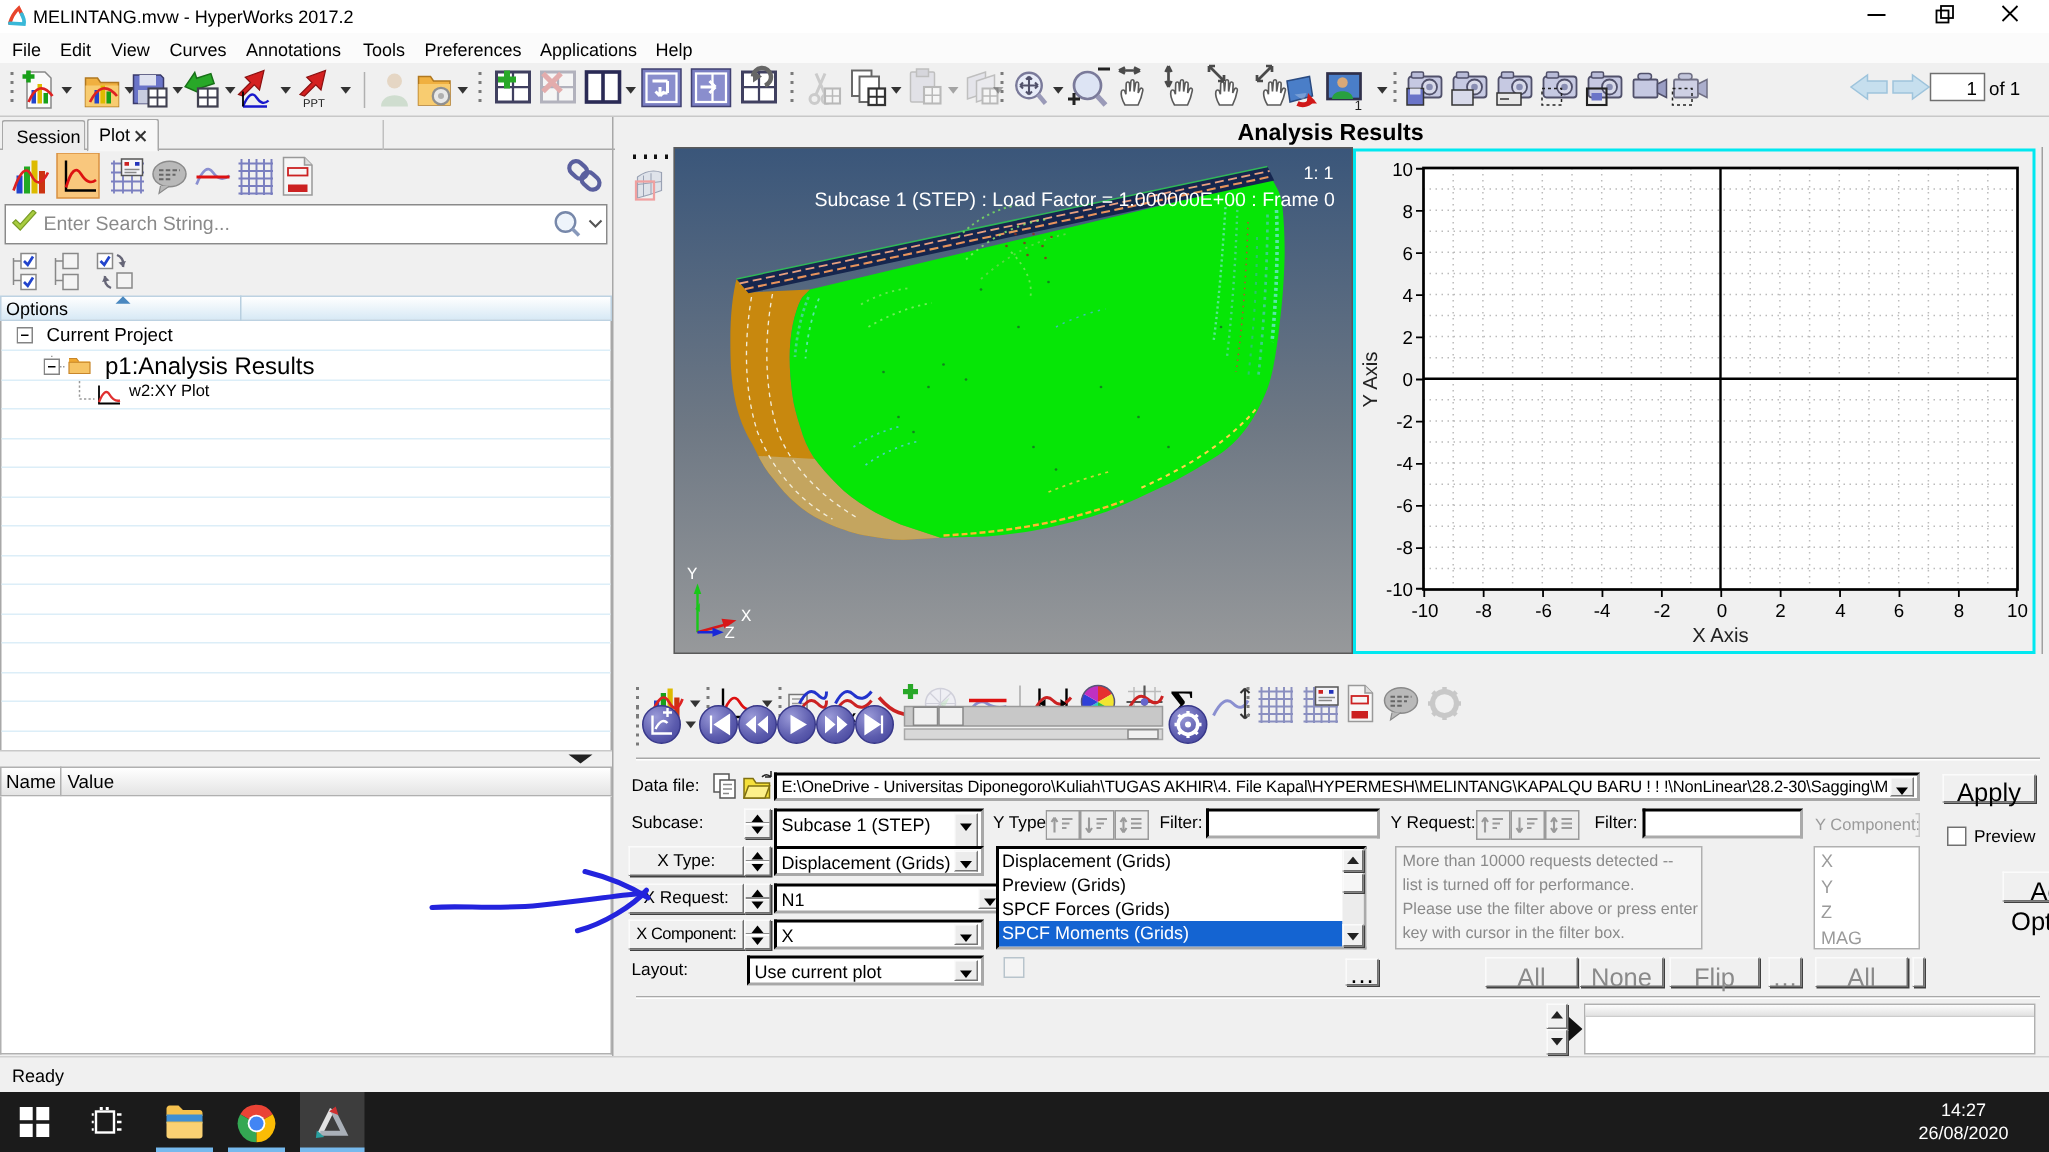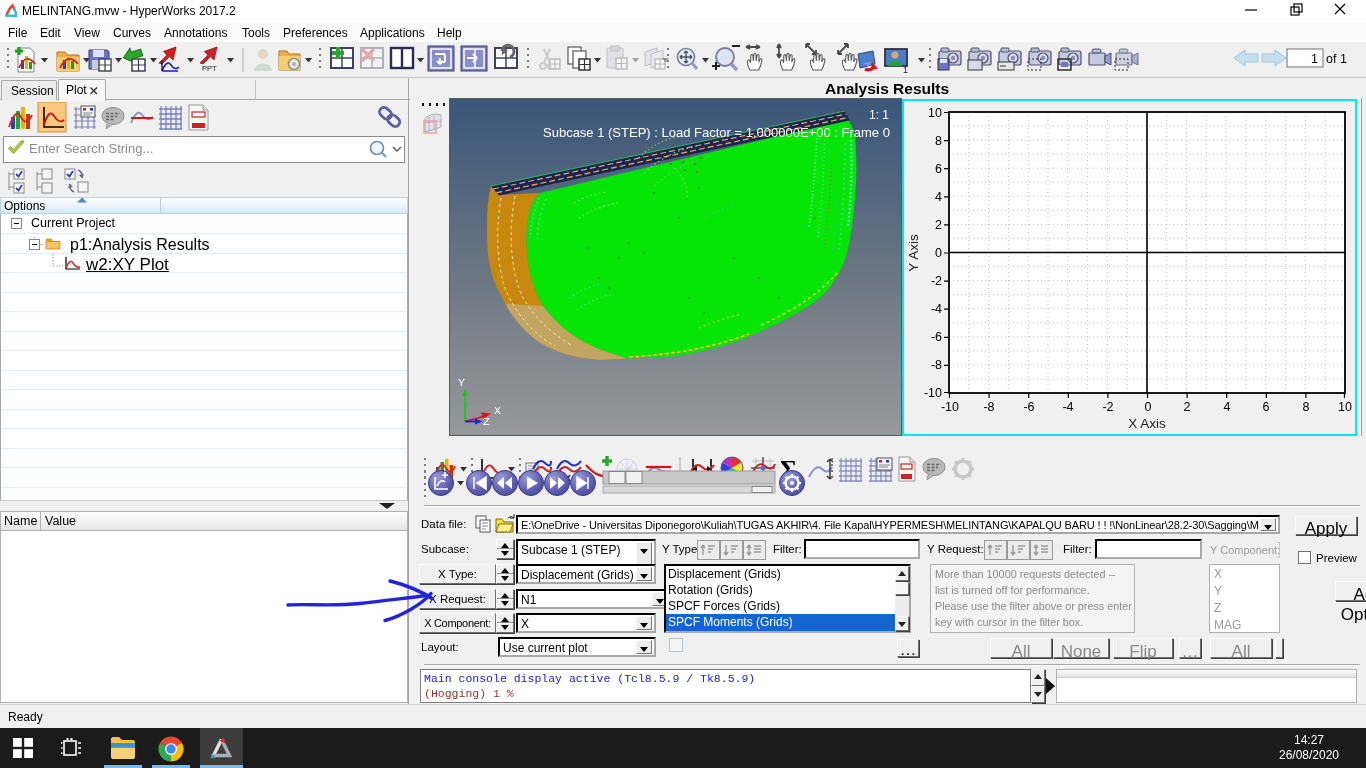--- a/index.html
+++ b/index.html
@@ -449,21 +449,21 @@
     </svg>
     <div class="abs" style="left:69px;top:22px;font-size:16px;">p1:Analysis Results</div>
 
     <svg class="abs" style="left:50px;top:40px;" width="14" height="16" viewBox="0 0 14 16">
       <path d="M2 0 V12 H12" stroke="#999" stroke-dasharray="1.5 1.5" fill="none"></path>
     </svg>
     <svg class="abs" style="left:63px;top:42px;" width="17" height="15" viewBox="0 0 17 15">
       <path d="M2 1 V13 H16" stroke="#000" stroke-width="1.2" fill="none"></path>
       <path d="M2 12 Q6 2 9 7 T16 11" fill="none" stroke="#e03030" stroke-width="1.6"></path>
     </svg>
-    <div class="abs" style="left:85px;top:41px;font-size:17px;text-decoration:underline;">w2:XY Plot</div>
+    <div class="abs" style="left:85px;top:41px;font-size:11px;">w2:XY Plot</div>
   </div>
 
   <div class="abs" style="left:0;top:422px;width:408px;height:10px;background:#f0f0f0;border-top:1px solid #c8c8c8;"></div>
   <svg class="abs" style="left:378px;top:424px;" width="18" height="8" viewBox="0 0 18 8">
         <path d="M1 1 L17 1 L9 7 Z" fill="#222"></path>
       </svg>
 
   <div class="abs" style="left:0;top:433px;width:408px;height:20px;background:linear-gradient(#ffffff,#e4e4e4);border:1px solid #b0b0b0;"></div>
   <div class="abs" style="left:4px;top:436px;font-size:12.5px;">Name</div>
   <div class="abs" style="left:40px;top:433px;width:1px;height:20px;background:#b0b0b0;"></div>
@@ -896,21 +896,21 @@
   <div class="abs lbl" style="left:2px;top:134px;">Layout:</div>
   <div class="combo abs" style="left:79px;top:130px;width:158px;height:20px;">
     <span style="position:absolute;left:3px;top:2px;">Use current plot</span>
         <div class="cbtn"></div>
   </div>
   <div class="abs" style="left:250px;top:131px;width:14px;height:14px;background:#f4f4f4;border:1px solid #b8c4cc;"></div>
   <div class="btn abs" style="left:478px;top:132px;width:22px;height:18px;">…</div>
 
   <div class="abs" style="left:245px;top:57px;width:247px;height:69px;background:#fff;border:2px solid;border-color:#000 #aaa #aaa #000;">
     <div class="abs" style="left:2px;top:1px;font-size:12px;">Displacement (Grids)</div>
-    <div class="abs" style="left:2px;top:17px;font-size:12px;">Rotation (Grids)</div>
+    <div class="abs" style="left:2px;top:17px;font-size:12px;">Preview (Grids)</div>
     <div class="abs" style="left:2px;top:33px;font-size:12px;">SPCF Forces (Grids)</div>
     <div class="abs" style="left:0;top:48px;width:229px;height:17px;background:#1464d2;color:#fff;font-size:12px;padding:1px 0 0 2px;">SPCF Moments (Grids)</div>
     <div class="abs" style="left:229px;top:0;width:14px;height:65px;background:#ececec;">
       <div class="btn abs" style="left:0;top:0;width:14px;height:15px;"></div>
       <svg class="abs" style="left:3px;top:5px;" width="8" height="6">
             <path d="M0 5 L4 0 L8 5 Z" fill="#222"></path>
           </svg>
       <div class="btn abs" style="left:0;top:16px;width:14px;height:13px;background:#f6f6f6;"></div>
       <div class="btn abs" style="left:0;top:50px;width:14px;height:15px;"></div>
       <svg class="abs" style="left:3px;top:56px;" width="8" height="6">
@@ -932,24 +932,20 @@
   <div class="btn dis abs" style="left:634px;top:131px;width:56px;height:20px;padding-top:3px;">None</div>
   <div class="btn dis abs" style="left:694px;top:131px;width:60px;height:20px;padding-top:3px;">Flip</div>
   <div class="btn dis abs" style="left:760px;top:131px;width:22px;height:20px;padding-top:3px;">…</div>
   <div class="btn dis abs" style="left:791px;top:131px;width:62px;height:20px;padding-top:3px;">All</div>
   <div class="btn dis abs" style="left:856px;top:131px;width:8px;height:20px;"></div>
 </div>
 
 <div class="abs" style="left:424px;top:664px;width:936px;height:2px;border-top:1px solid #a8a8a8;border-bottom:1px solid #fff;"></div>
 
 <div id="console" class="abs" style="left:420px;top:668px;width:946px;height:36px;">
-  <div class="abs" style="left:0;top:1px;width:611px;height:34px;background:#fff;border:1px solid #808080;">
-    <div class="abs" style="left:3px;top:2px;font-family:'Liberation Mono',monospace;font-size:11.5px;color:#2222cc;white-space:pre;">Main console display active (Tcl8.5.9 / Tk8.5.9)</div>
-    <div class="abs" style="left:3px;top:17px;font-family:'Liberation Mono',monospace;font-size:11.5px;color:#993333;white-space:pre;">(Hogging) 1 %</div>
-  </div>
   <div class="btn abs" style="left:611px;top:1px;width:14px;height:17px;"></div>
   <svg class="abs" style="left:614px;top:6px;" width="8" height="6">
         <path d="M0 5 L4 0 L8 5 Z" fill="#222"></path>
       </svg>
   <div class="btn abs" style="left:611px;top:18px;width:14px;height:17px;"></div>
   <svg class="abs" style="left:614px;top:24px;" width="8" height="6">
         <path d="M0 0 L4 5 L8 0 Z" fill="#222"></path>
       </svg>
   <svg class="abs" style="left:626px;top:10px;" width="9" height="16">
         <path d="M0 0 L9 8 L0 16 Z" fill="#111"></path>

